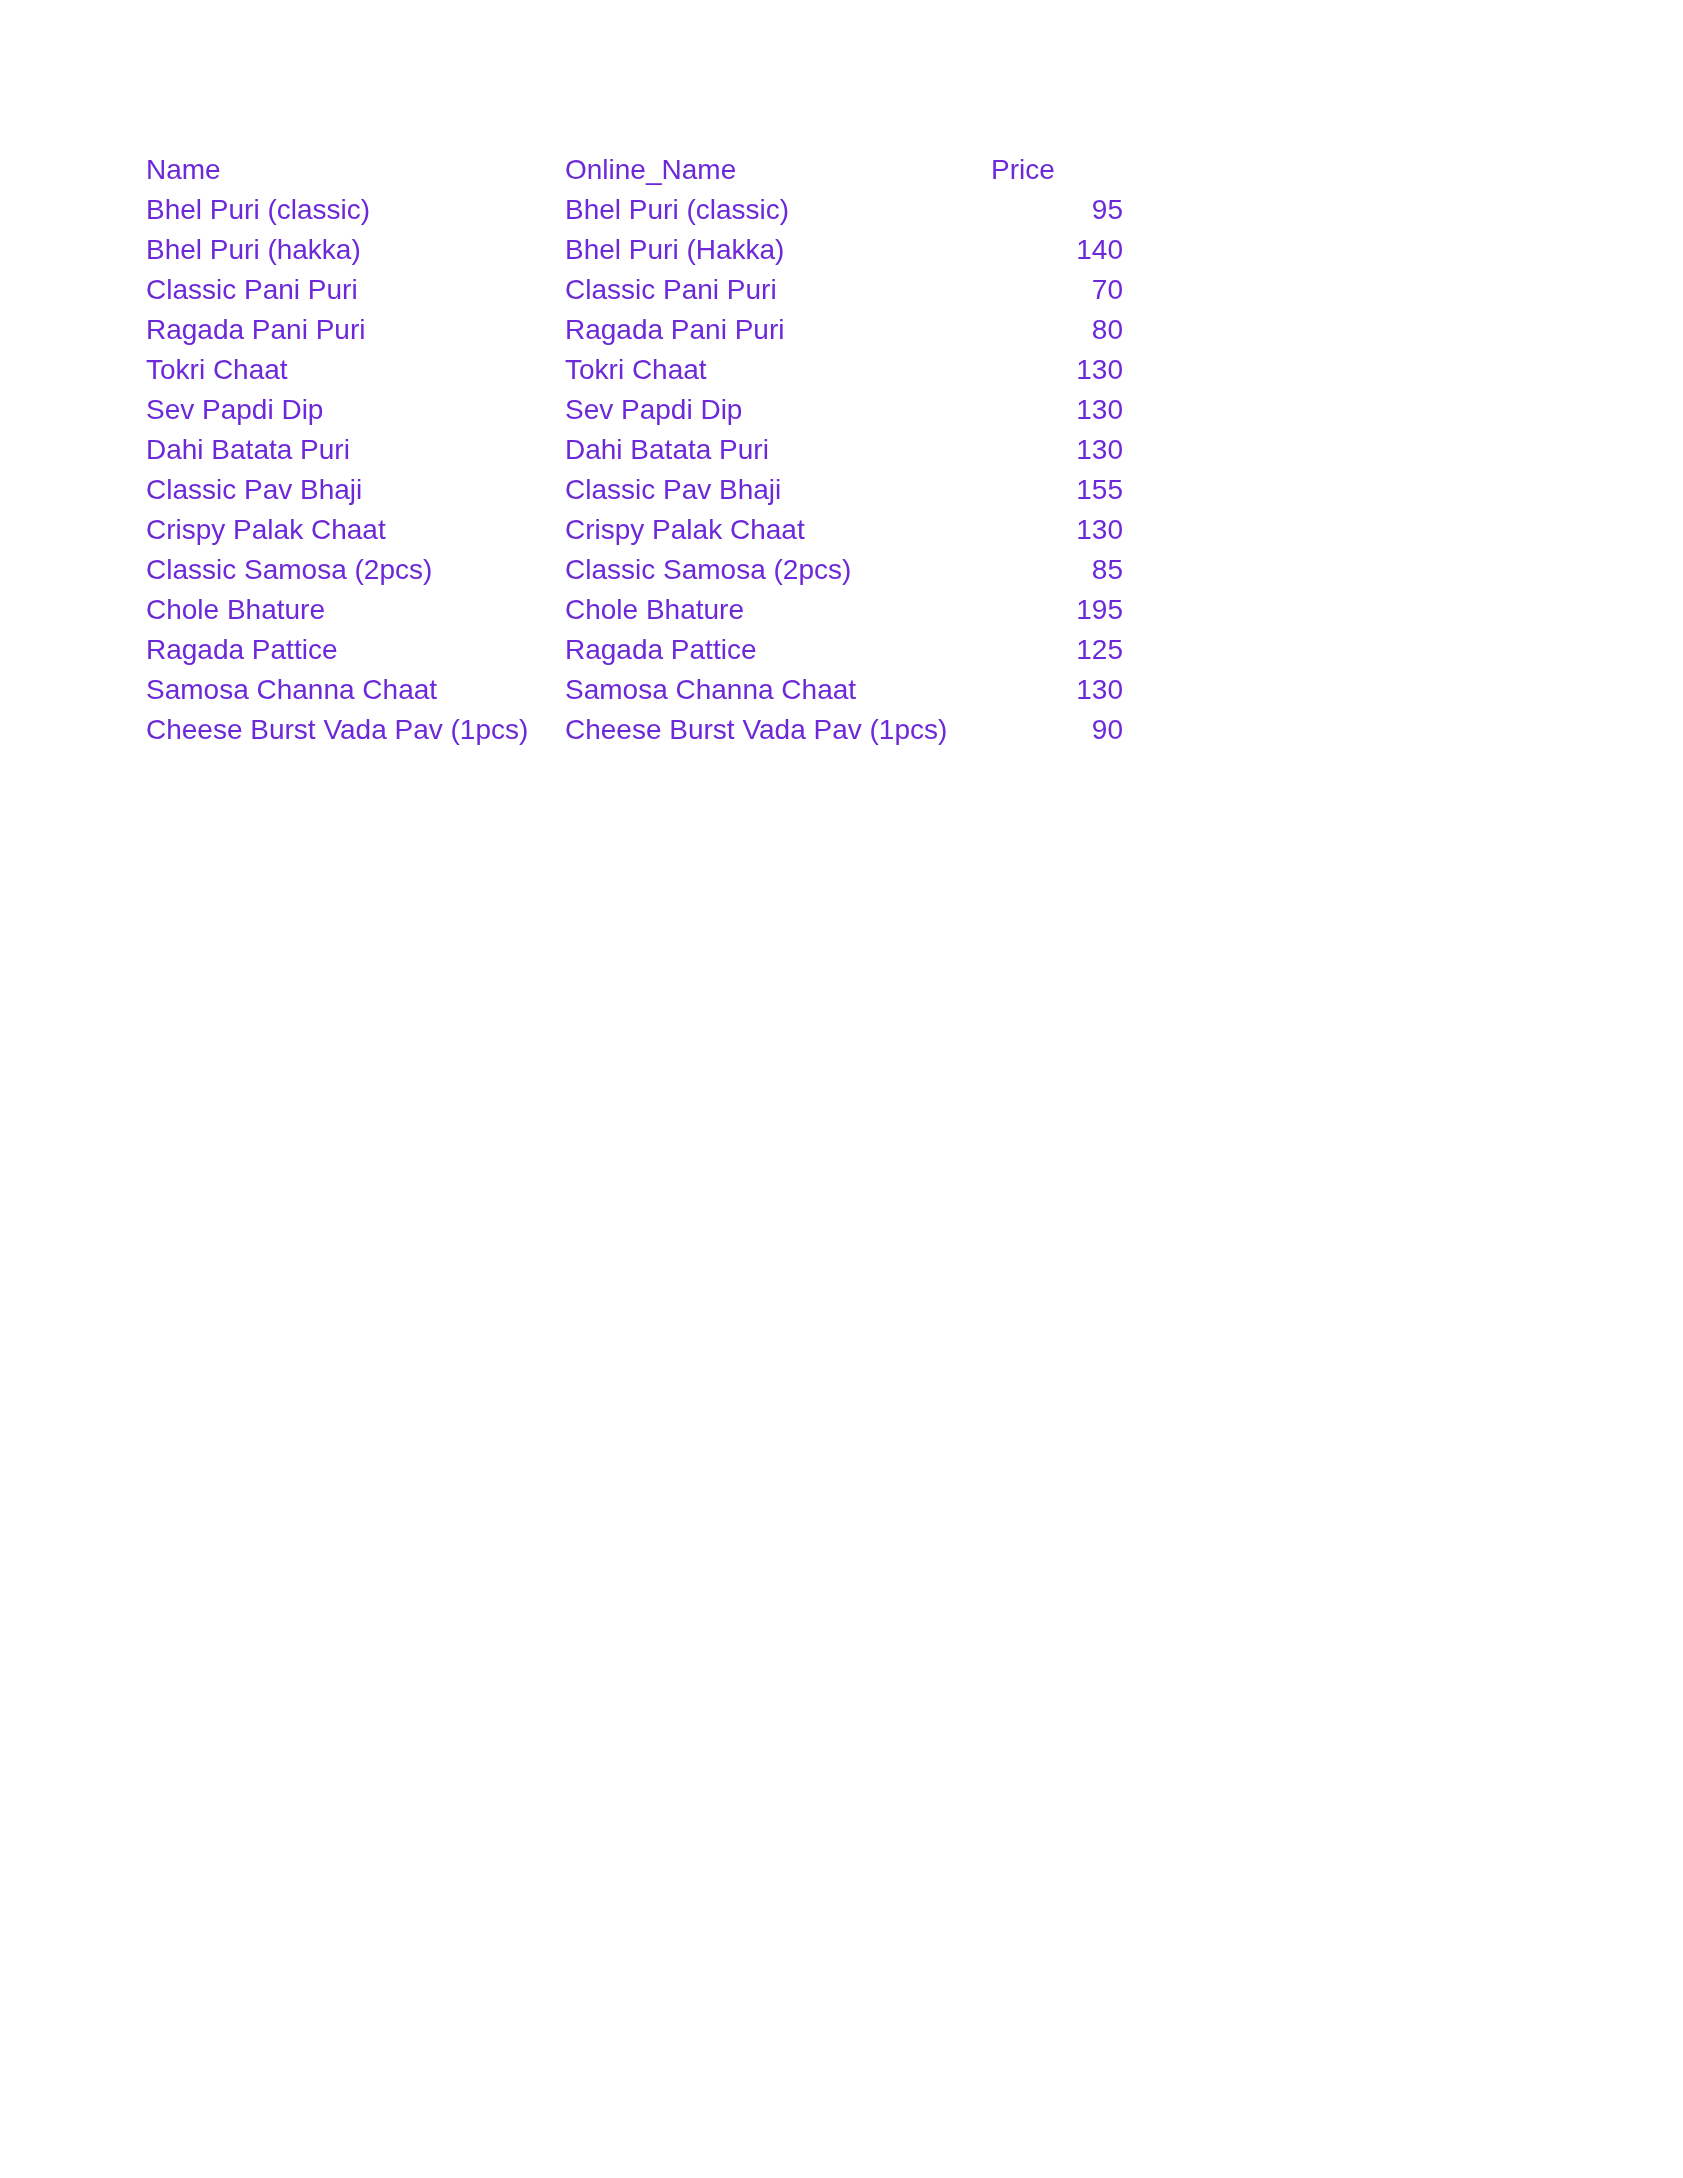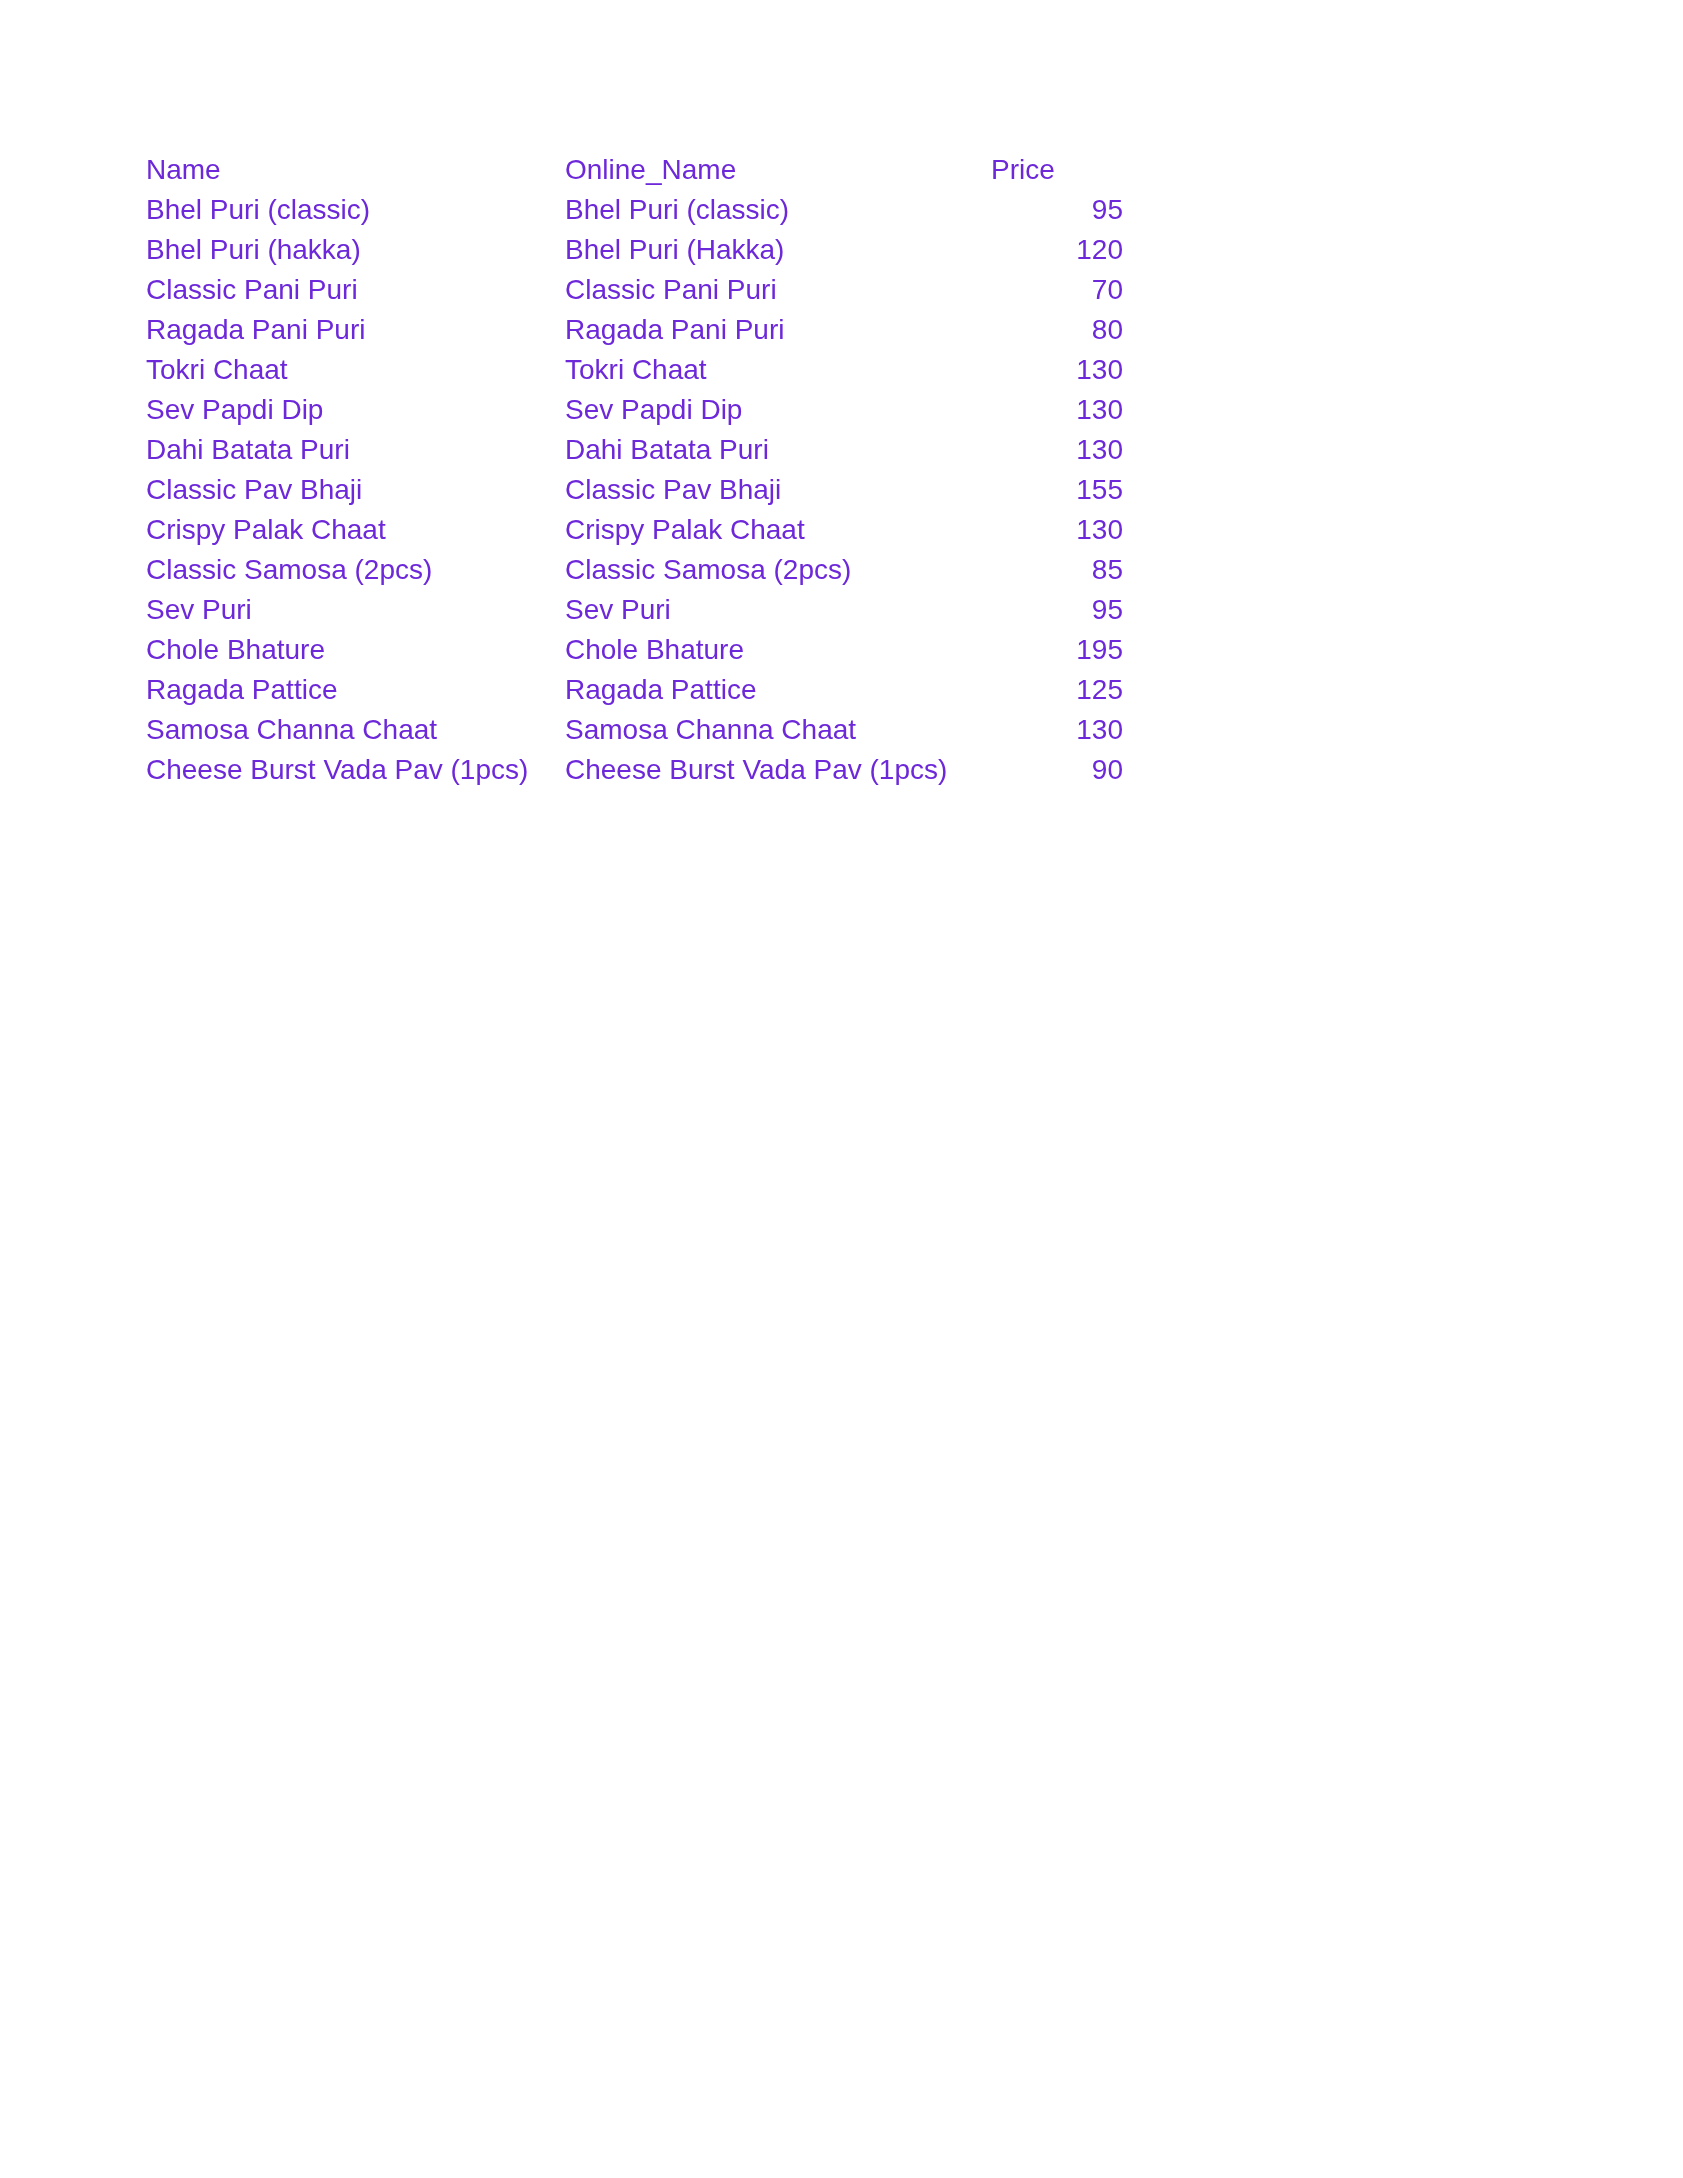--- a/index.html
+++ b/index.html
@@ -67,21 +67,21 @@
     </thead>
     <tbody id="menu-body">
         <tr>
           <td>Bhel Puri (classic)</td>
           <td>Bhel Puri (classic)</td>
           <td class="price">95</td>
         </tr>
         <tr>
           <td>Bhel Puri (hakka)</td>
           <td>Bhel Puri (Hakka)</td>
-          <td class="price">120</td>
+          <td class="price">140</td>
         </tr>
         <tr>
           <td>Classic Pani Puri</td>
           <td>Classic Pani Puri</td>
           <td class="price">70</td>
         </tr>
         <tr>
           <td>Ragada Pani Puri</td>
           <td>Ragada Pani Puri</td>
           <td class="price">80</td>
@@ -110,25 +110,20 @@
           <td>Crispy Palak Chaat</td>
           <td>Crispy Palak Chaat</td>
           <td class="price">130</td>
         </tr>
         <tr>
           <td>Classic Samosa (2pcs)</td>
           <td>Classic Samosa (2pcs)</td>
           <td class="price">85</td>
         </tr>
         <tr>
-          <td>Sev Puri</td>
-          <td>Sev Puri</td>
-          <td class="price">95</td>
-        </tr>
-        <tr>
           <td>Chole Bhature</td>
           <td>Chole Bhature</td>
           <td class="price">195</td>
         </tr>
         <tr>
           <td>Ragada Pattice</td>
           <td>Ragada Pattice</td>
           <td class="price">125</td>
         </tr>
         <tr>

